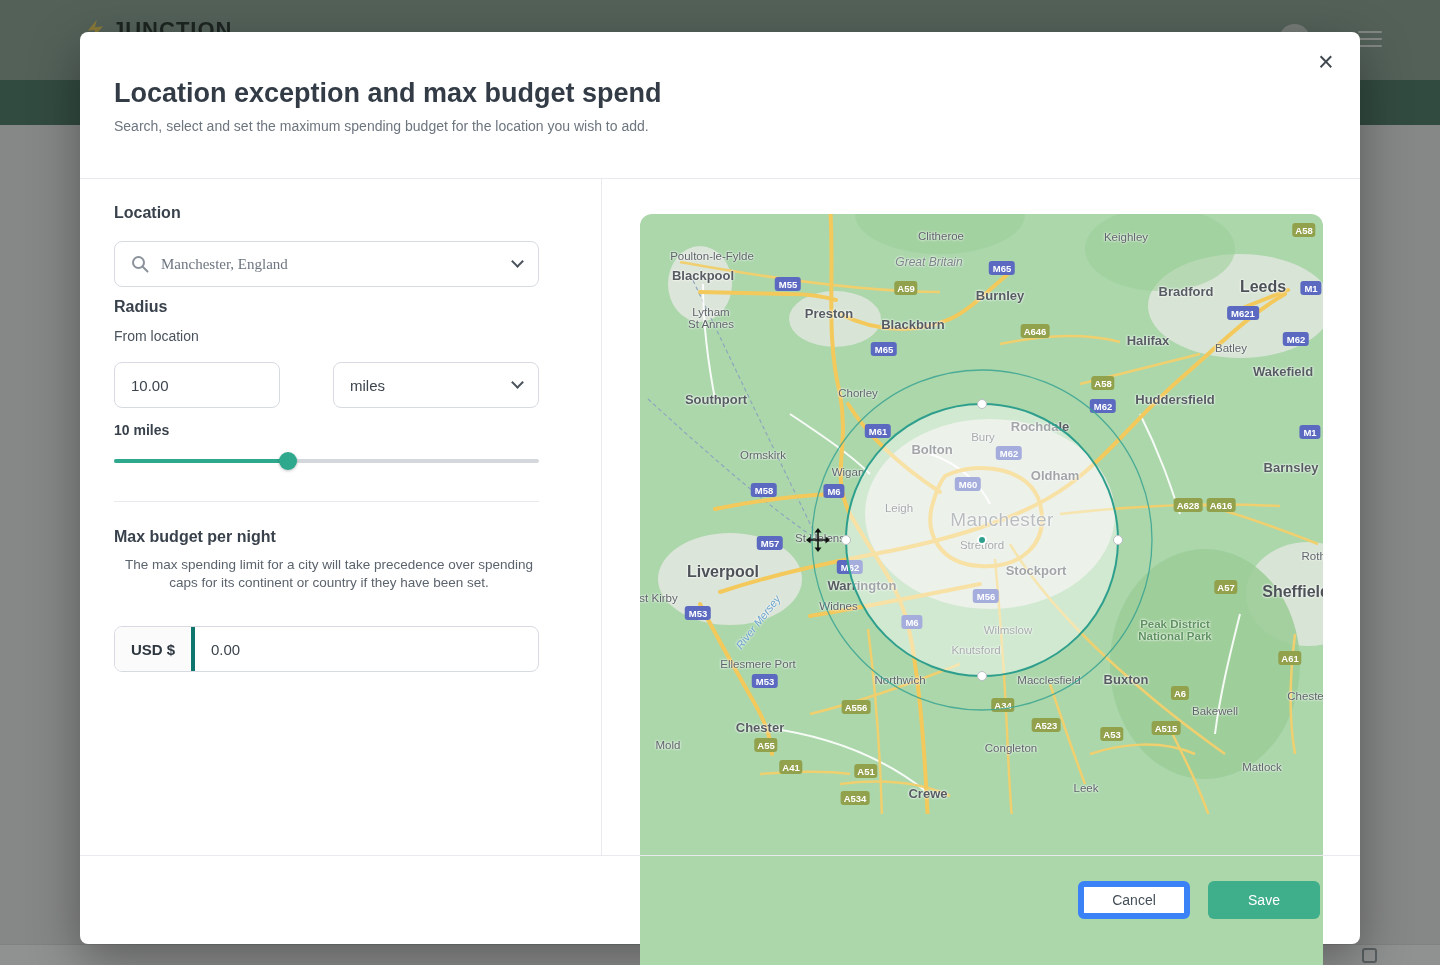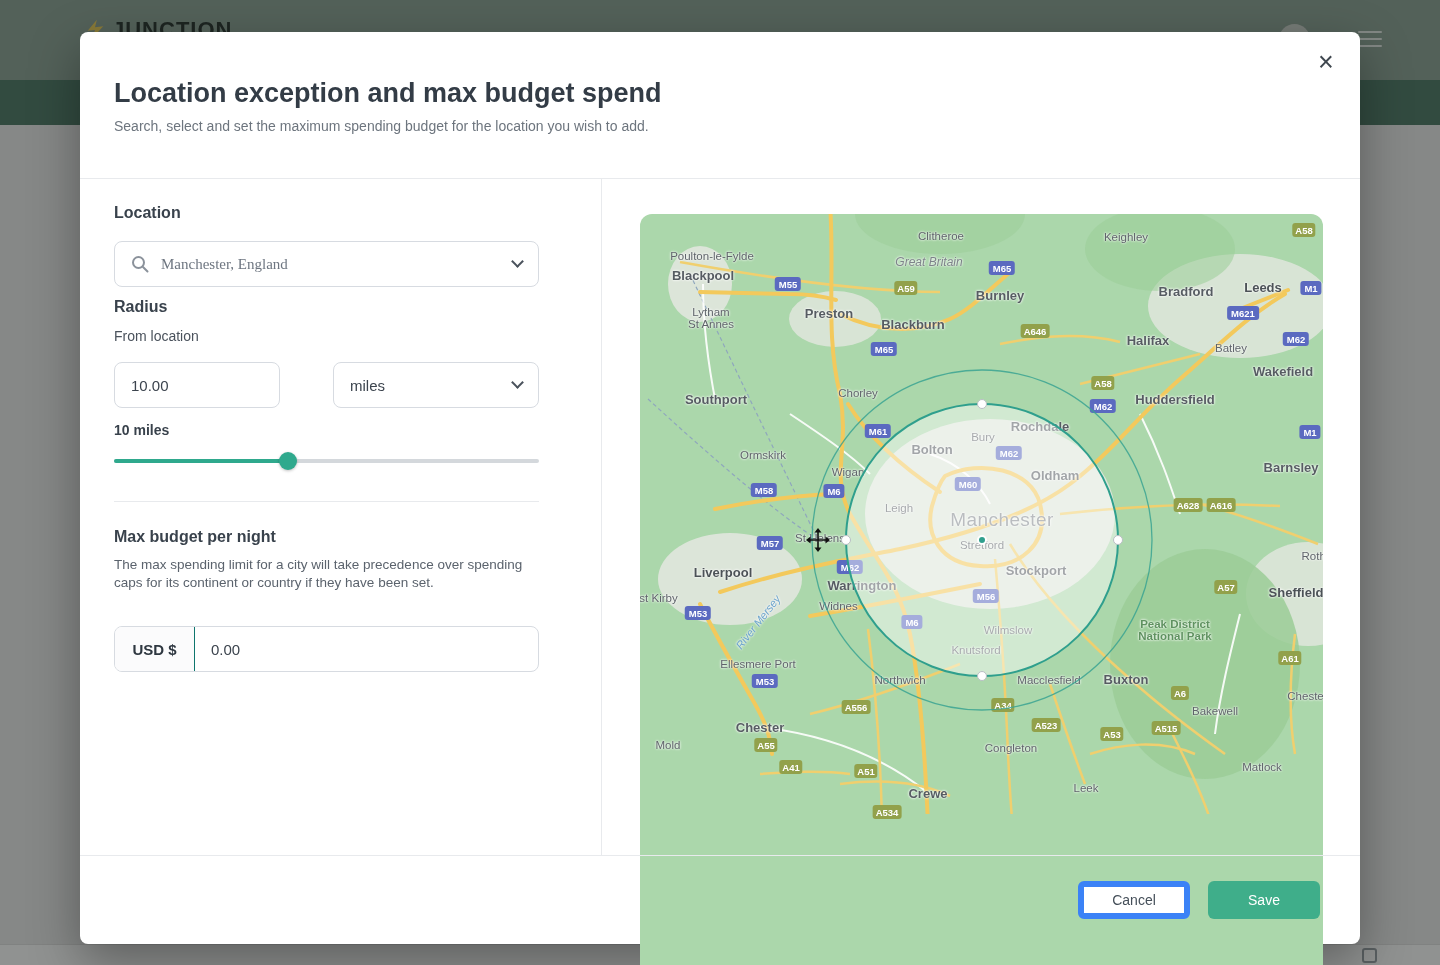--- a/index.html
+++ b/index.html
@@ -42,40 +42,40 @@
   .num-input input { border:0; outline:0; width:100%; font-size:15px; color:#3c444e; font-family:"Liberation Sans",sans-serif; background:transparent; }
   .unit-select { left:253px; top:330px; width:206px; height:46px; padding:0 16px; justify-content:space-between; font-size:15px; color:#3c444e; cursor:pointer; }
   .chev { width:9px; height:9px; border-right:2px solid #4a525c; border-bottom:2px solid #4a525c; transform:rotate(45deg); margin-top:-5px; flex:0 0 auto; }
 
   .slider { position:absolute; left:34px; top:420px; width:425px; height:18px; }
   .slider .track { position:absolute; top:7px; left:0; width:100%; height:4px; background:#d4d8dc; border-radius:2px; }
   .slider .fill { position:absolute; top:7px; left:0; height:4px; background:#2fa98d; border-radius:2px; }
   .slider .handle { position:absolute; top:0; width:18px; height:18px; border-radius:50%; background:#2fa98d; box-shadow:0 1px 3px rgba(0,0,0,.25); cursor:pointer; }
   .lhr { position:absolute; left:34px; top:469px; width:425px; height:1px; background:#e8eaed; }
 
-  .budget-desc { position:absolute; left:34px; top:524px; width:430px; font-size:13.5px; line-height:1.32; color:#5b636d; }
+  .budget-desc { position:absolute; left:34px; top:524px; width:430px; font-size:13.5px; line-height:1.32; color:#5b636d;text-align:center; }
   .budget-group { left:34px; top:594px; width:425px; height:46px; padding:0; overflow:hidden; }
   .budget-prefix { width:80px; height:100%; display:flex; align-items:center; justify-content:center; background:#fbfbfc;
-                   border-right:1px solid #0f766e; font-size:15px; font-weight:700; color:#2e3740; }
+                   border-right:4px solid #0f766e; font-size:15px; font-weight:700; color:#2e3740; }
   .budget-group input { border:0; outline:0; flex:1; padding-left:16px; font-size:15px; color:#3c444e; font-family:"Liberation Sans",sans-serif; background:transparent; }
 
   .btn { position:absolute; top:849px; width:112px; height:38px; border-radius:6px; font-size:14px; font-weight:500;
          display:flex; align-items:center; justify-content:center; cursor:pointer; font-family:"Liberation Sans",sans-serif; }
   .btn-cancel { left:998px; background:#fff; border:6px solid #3b82f6; color:#454f59; }
   .btn-save { left:1128px; border:0; color:#fff; }
 
   
   .map { position:absolute; left:560px; top:182px; width:683px; height:776px; background:#abd7ab; overflow:hidden; border-radius:12px; }
   .map svg { position:absolute; left:0; top:0; }
   .map .labels { position:absolute; inset:0; z-index:2; }
   .map .overlay-svg { z-index:3; pointer-events:none; }
   .lbl { position:absolute; transform:translate(-50%,-50%); white-space:pre; text-align:center;
          text-shadow:0 0 2px #fff,0 0 3px rgba(255,255,255,.9); }
   .metro { font-size:19px; color:#81878d; letter-spacing:.4px; }
-  .xl { font-size:13px; color:#4c5257; font-weight:600; }
+  .xl { font-size:16px; color:#4c5257; font-weight:600; }
   .city { font-size:13px; color:#565c62; font-weight:600; }
   .town { font-size:11.5px; color:#5f646a; }
   .region { font-size:12px; color:#7d8389; font-style:italic; }
   .park { font-size:11.5px; color:#5f9260; font-weight:600; }
   .water { font-size:11px; color:#6ba3cc; font-style:italic; }
   .m-badge { font-size:9.5px; background:#5b6ac0; color:#fff; padding:1.5px 4px; border-radius:3px; font-weight:700; text-shadow:none; }
   .a-badge { font-size:9.5px; background:#92a14b; color:#fff; padding:1.5px 3px; border-radius:3px; font-weight:700; text-shadow:none; }
 </style>
 </head>
 <body>
@@ -285,21 +285,21 @@
           <span class="lbl a-badge" style="left: 406px; top: 511px;">A523</span>
           <span class="lbl a-badge" style="left: 472px; top: 520px;">A53</span>
           <span class="lbl a-badge" style="left: 526px; top: 514px;">A515</span>
           <span class="lbl town" style="left: 371px; top: 534px;">Congleton</span>
           <span class="lbl town" style="left: 622px; top: 553px;">Matlock</span>
           <span class="lbl town" style="left: 28px; top: 531px;">Mold</span>
           <span class="lbl a-badge" style="left: 151px; top: 553px;">A41</span>
           <span class="lbl a-badge" style="left: 226px; top: 557px;">A51</span>
           <span class="lbl town" style="left: 446px; top: 574px;">Leek</span>
           <span class="lbl city" style="left: 288px; top: 579px;">Crewe</span>
-          <span class="lbl a-badge" style="left: 215px; top: 598px; margin-left: 32px;">A534</span>
+          <span class="lbl a-badge" style="left: 215px; top: 584px;">A534</span>
         </div>
 
       <svg class="overlay-svg" width="683" height="600" viewBox="0 0 683 600">
         <circle cx="342" cy="326" r="136" fill="rgba(255,255,255,0.45)" stroke="#2f9f8d" stroke-width="2"></circle>
         <circle cx="342" cy="326" r="170" fill="none" stroke="#3aa392" stroke-width="1.3" opacity="0.85"></circle>
         <g>
           <circle cx="342" cy="190" r="4.5" fill="#fff" stroke="#b9bec4" stroke-width="1"></circle>
           <circle cx="478" cy="326" r="4.5" fill="#fff" stroke="#b9bec4" stroke-width="1"></circle>
           <circle cx="342" cy="462" r="4.5" fill="#fff" stroke="#b9bec4" stroke-width="1"></circle>
           <circle cx="206" cy="326" r="4.5" fill="#fff" stroke="#b9bec4" stroke-width="1"></circle>

